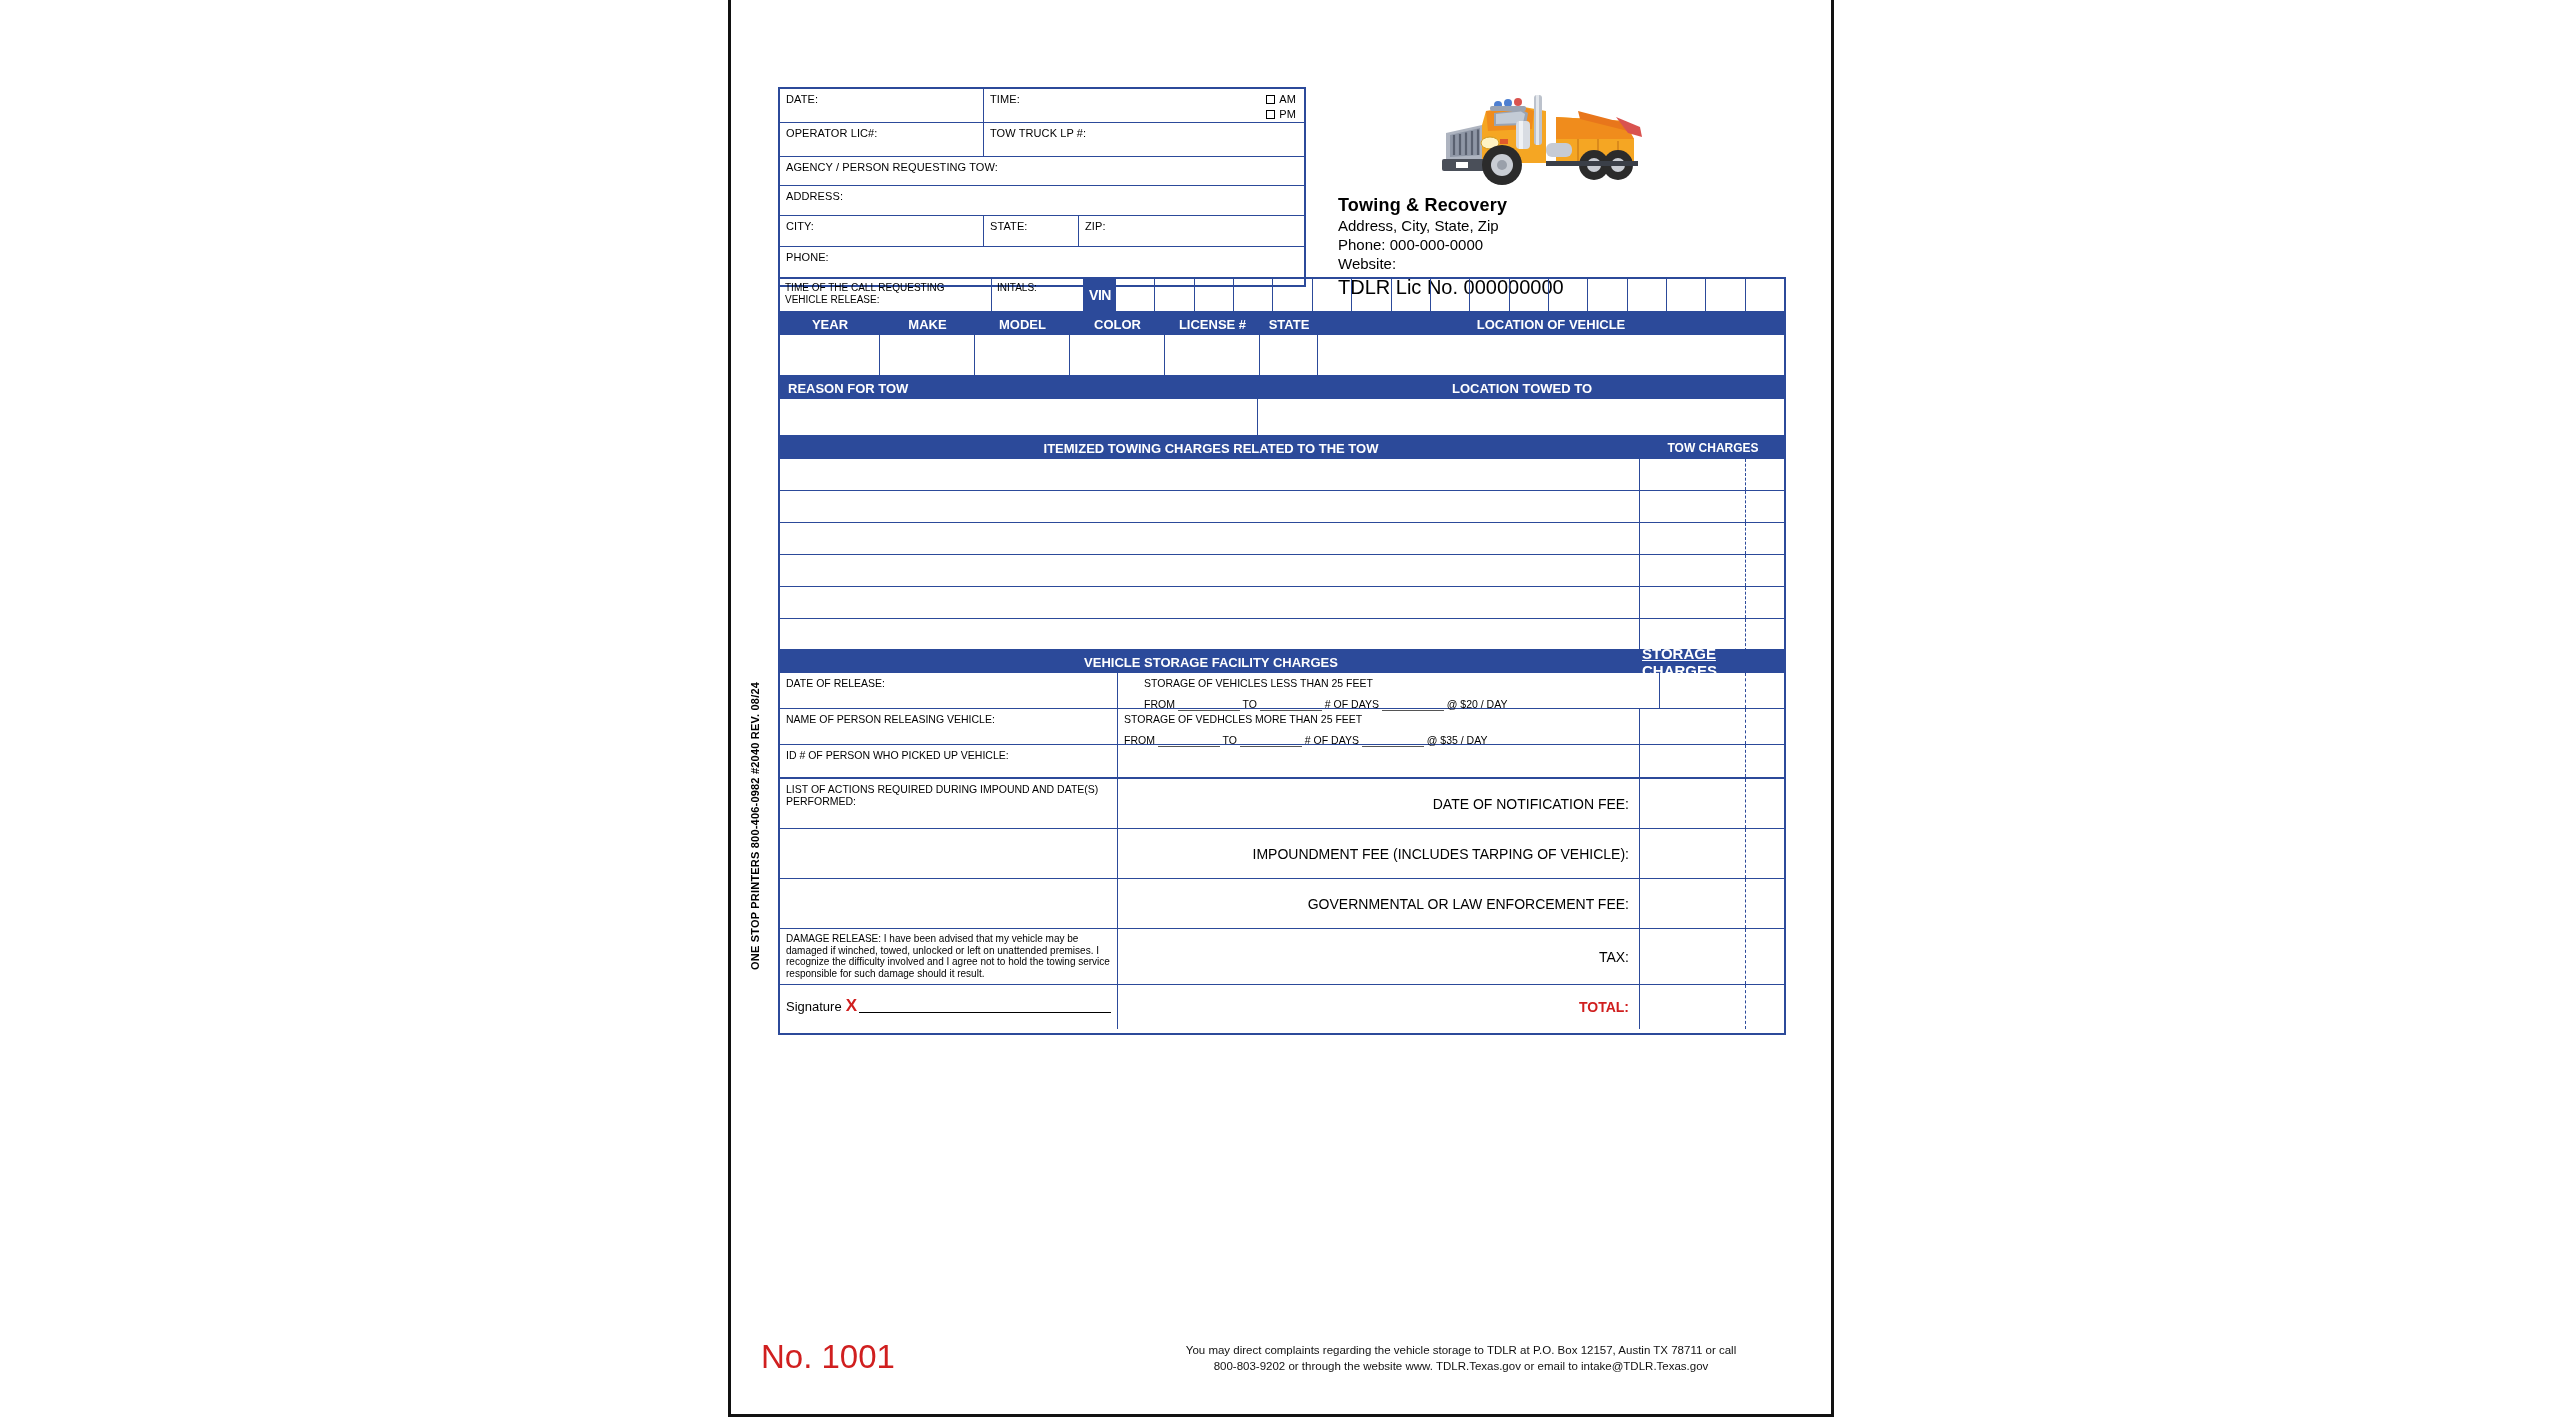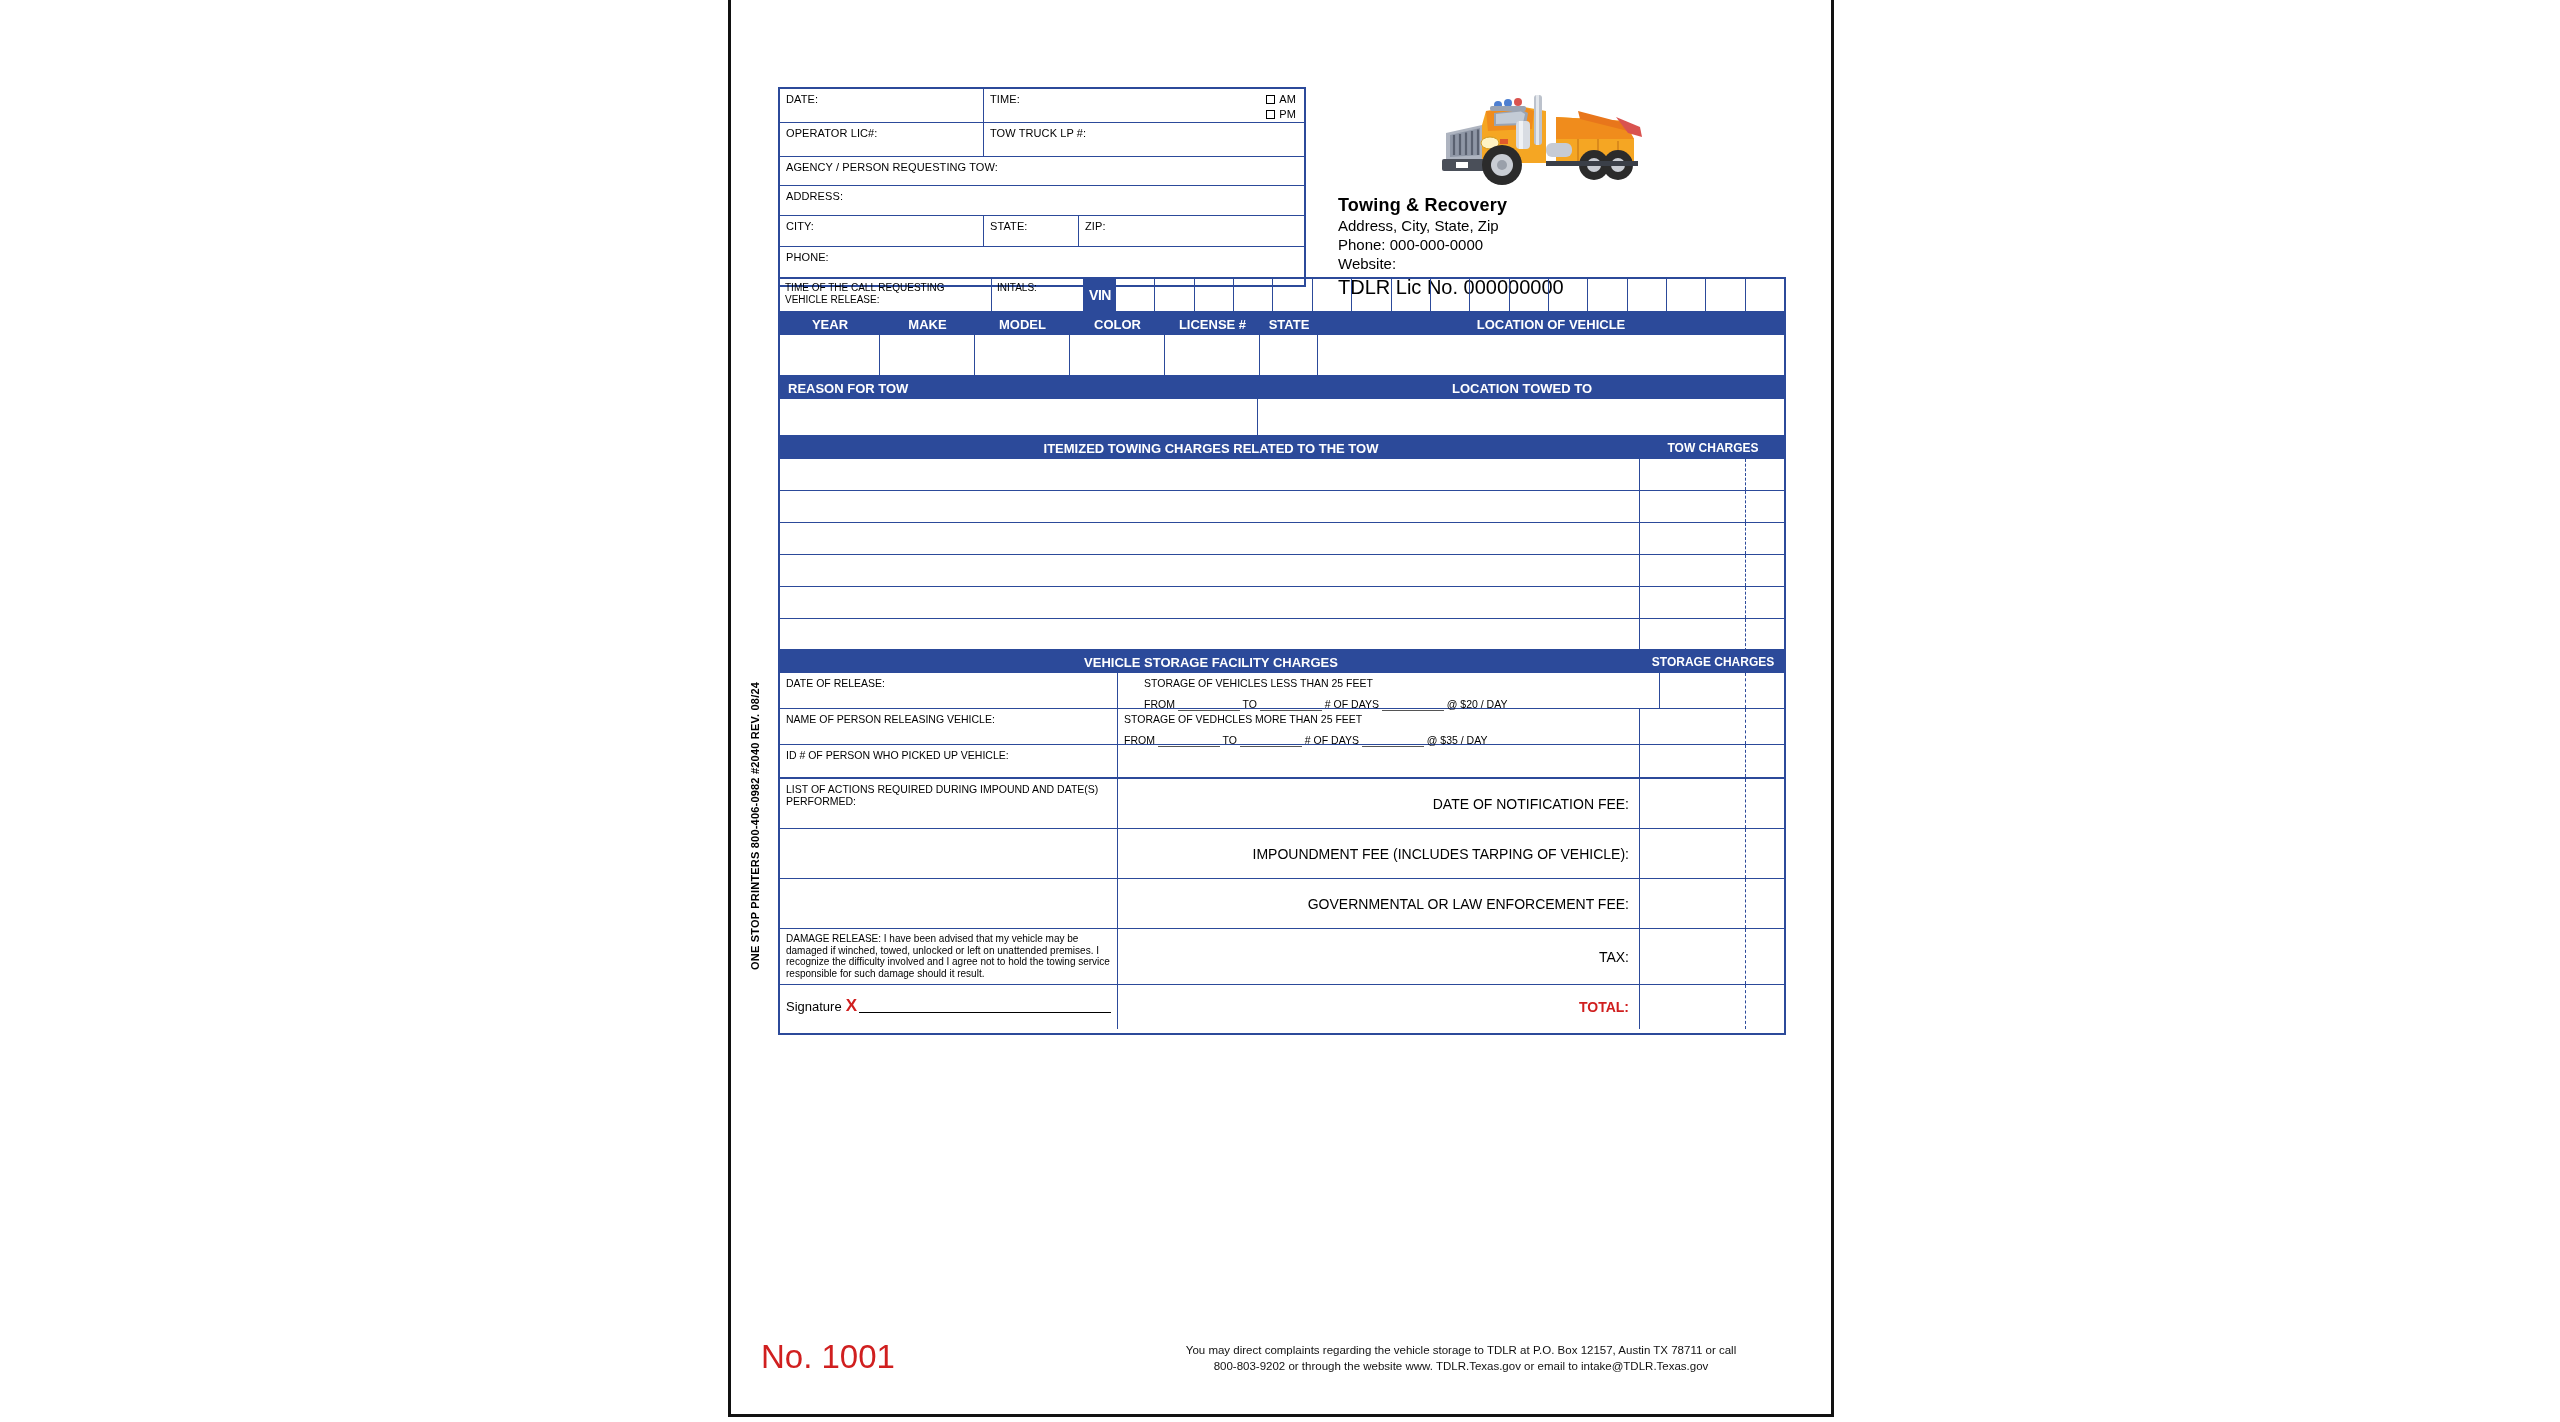--- a/index.html
+++ b/index.html
@@ -185,21 +185,21 @@
 
   
   #storhead {
     position:absolute; left:0px; top:576px;
     width:1008px; height:22px;
     display:flex; background:#2C4A9A; color:#fff;
     font-size:13px; font-weight:bold;
     border-left:2px solid #2C4A9A; border-right:2px solid #2C4A9A;
   }
   #storhead .a { width:862px; display:flex; align-items:center; justify-content:center; }
-  #storhead .b { flex:1; display:flex; align-items:center; justify-content:center; font-size:12px; }
+  #storhead .b { flex:1; display:flex; align-items:center; justify-content:center; font-size:15px;text-decoration:underline; }
 
   #storbody {
     position:absolute; left:0px; top:598px;
     width:1008px; height:106px;
     border:2px solid #2C4A9A; border-top:none;
   }
   #storbody .sr { display:flex; border-bottom:1.5px solid #2C4A9A; }
   #storbody .sr:last-child { border-bottom:none; }
   #storbody .sl { width:338px; border-right:1.5px solid #2C4A9A; padding:4px 6px; font-size:10.5px; }
   #storbody .sm { width:522px; border-right:1.5px solid #2C4A9A; padding:4px 6px; font-size:10.5px; }

